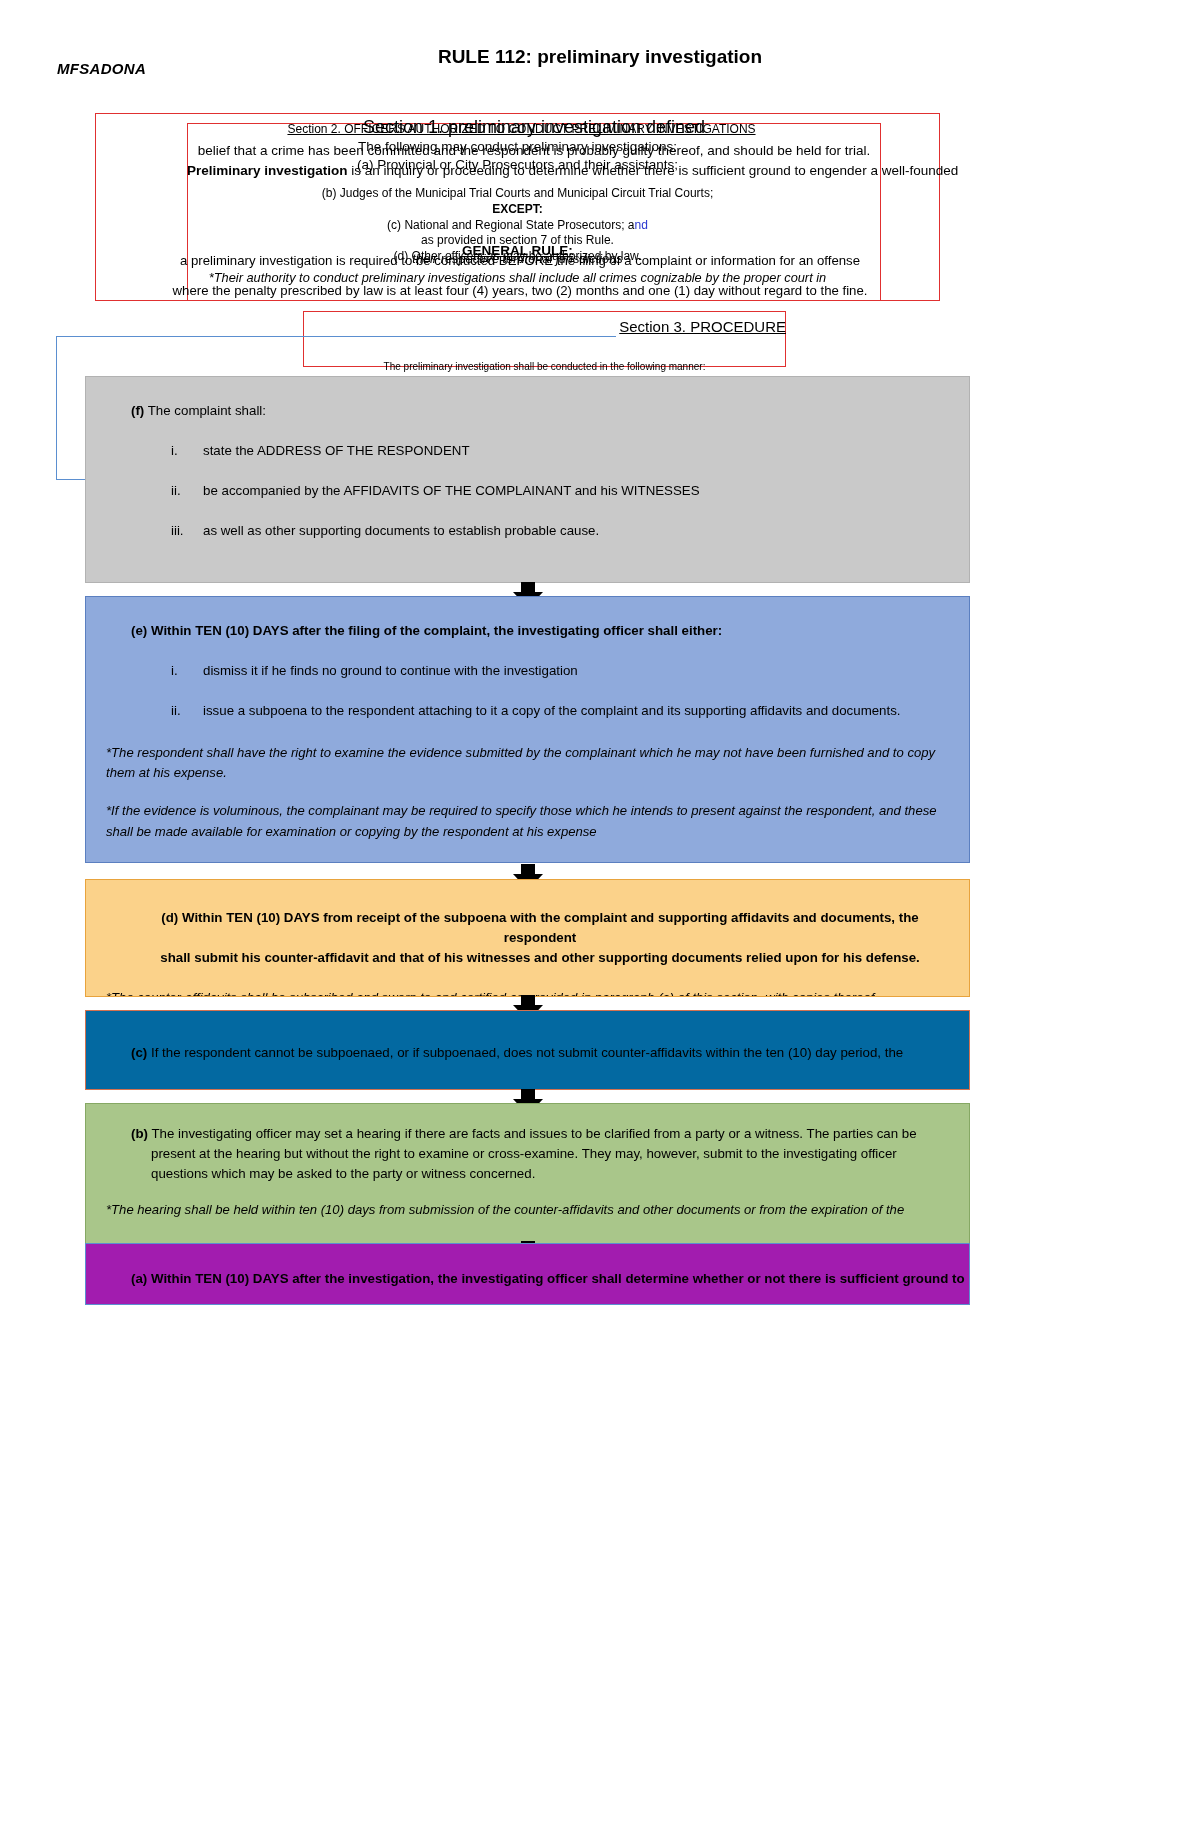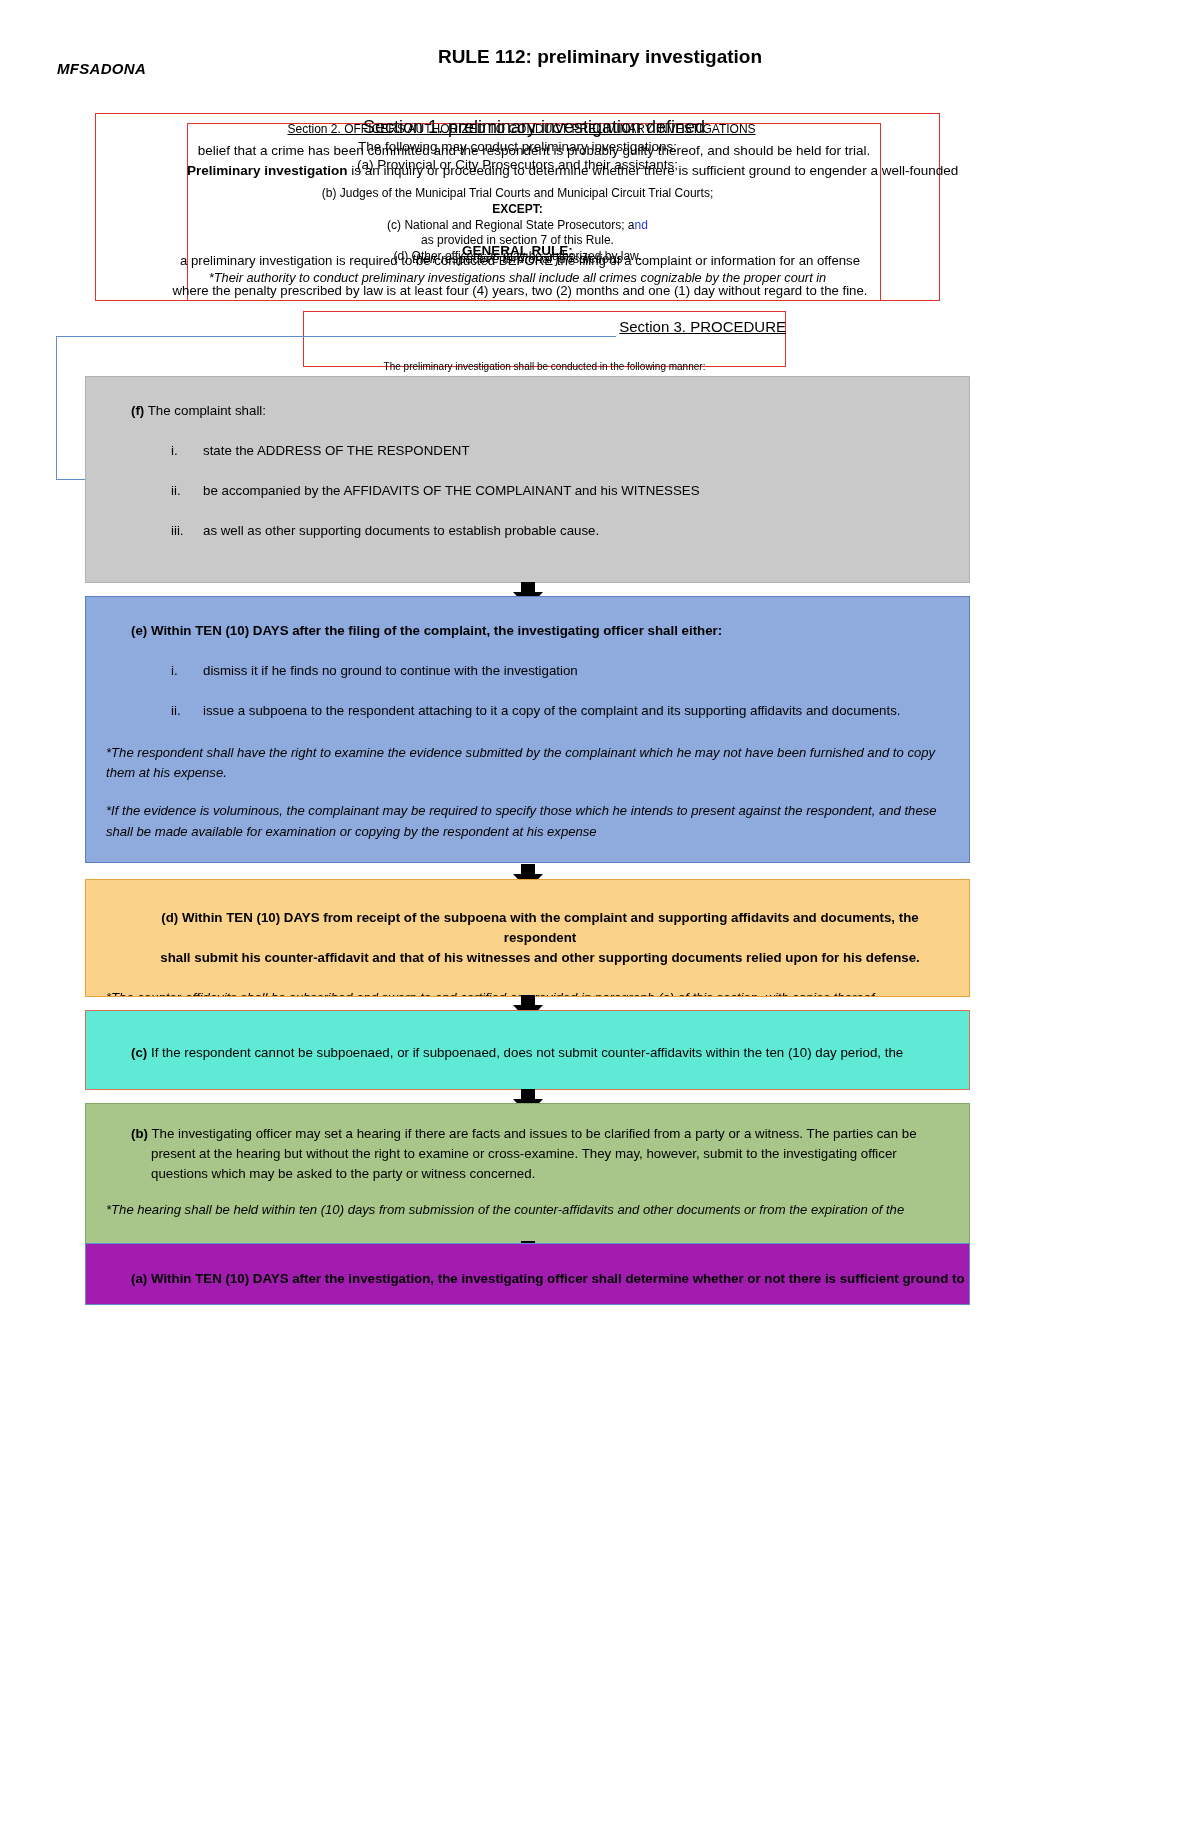--- a/index.html
+++ b/index.html
@@ -210,21 +210,21 @@
     background: #8faadc;
     border: 1px solid #5b7fc0;
   }
   #box-d {
     left: 85px;  top: 879px;  width: 885px; height: 118px;
     background: #fbd28a;
     border: 1px solid #e8a33d;
   }
   #box-c {
     left: 85px;  top: 1010px; width: 885px; height: 80px;
-    background: #5eead4;
+    background: #0369a1;
     border: 1px solid #d4714f;
   }
   #box-b {
     left: 85px;  top: 1103px; width: 885px; height: 142px;
     background: #a9c68a;
     border: 1px solid #86a864;
   }
   #box-a {
     left: 85px;  top: 1243px; width: 885px; height: 62px;
     background: #a21caf;

